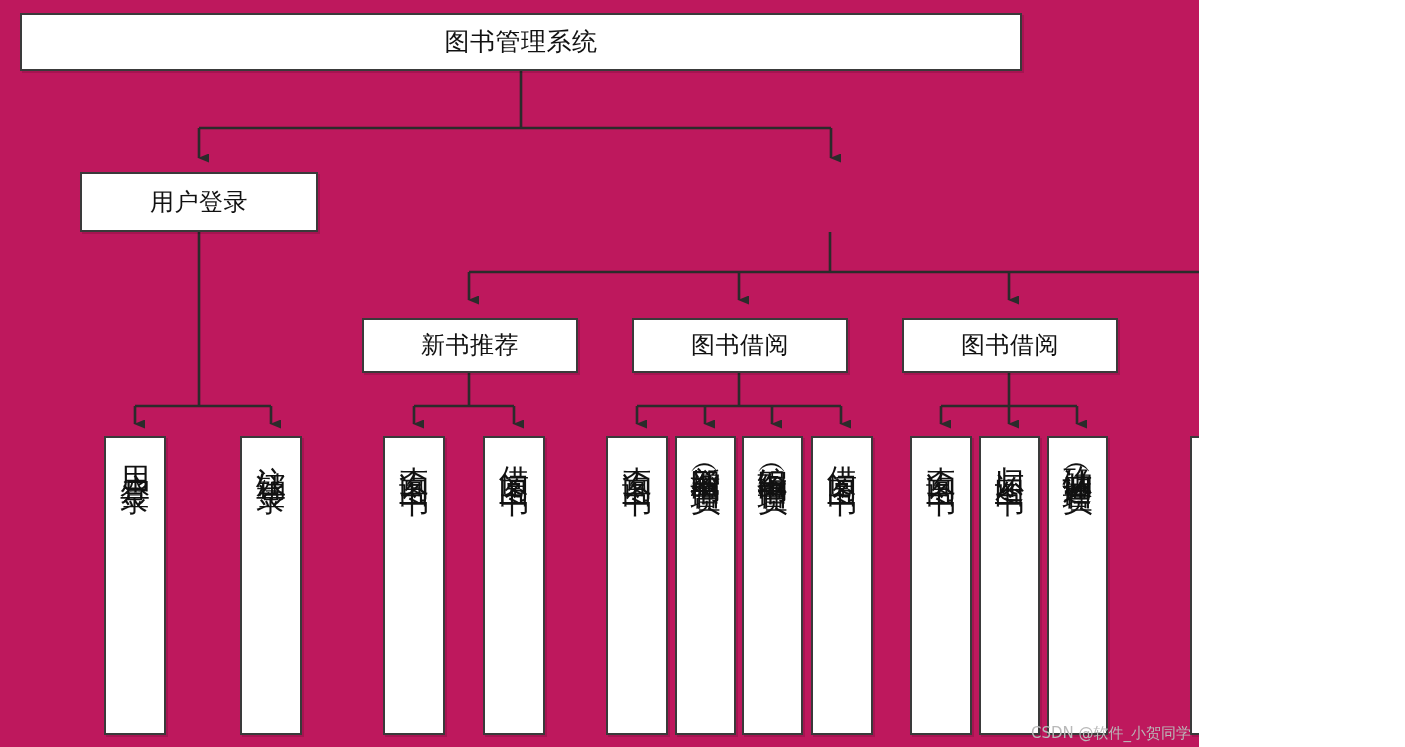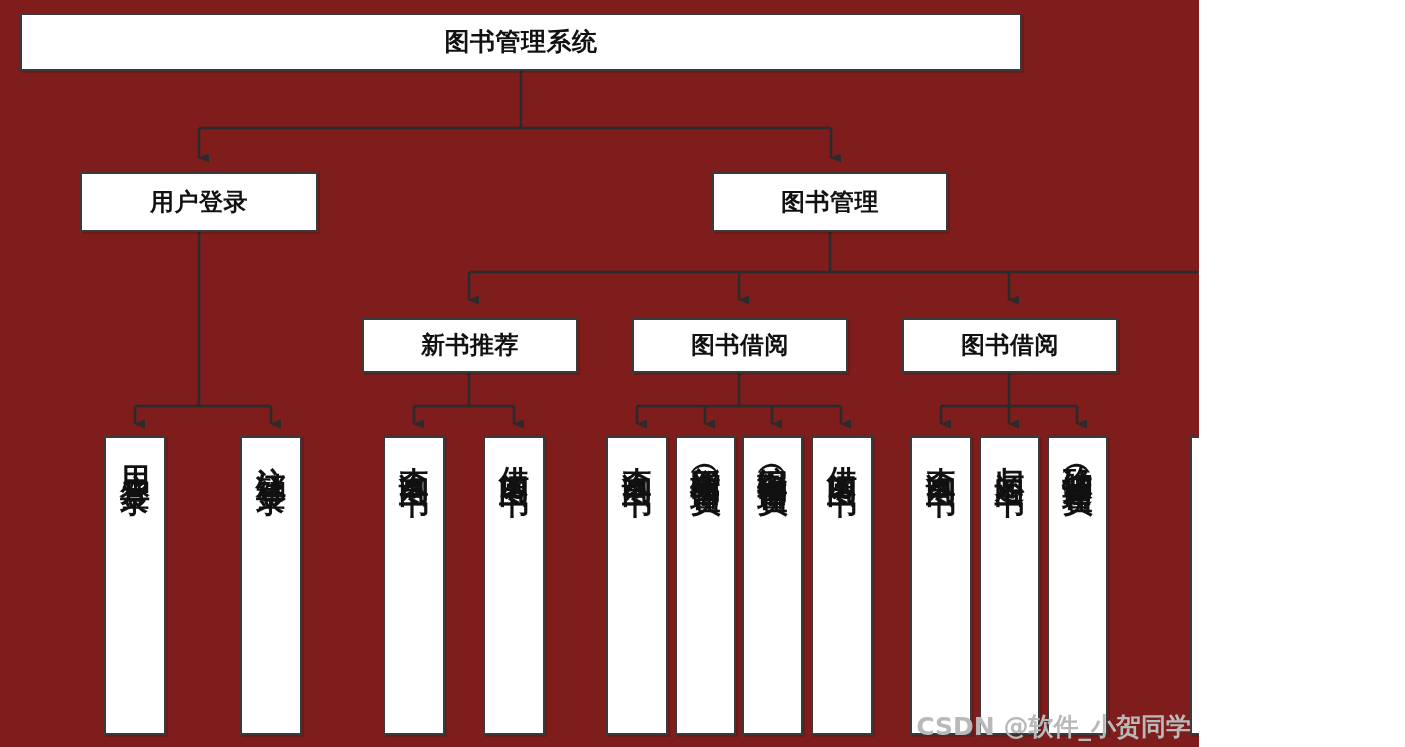--- a/index.html
+++ b/index.html
@@ -7,23 +7,22 @@
     padding: 0;
     background: #ffffff;
   }
   body {
     font-family: "DejaVu Sans", "Liberation Sans", sans-serif;
   }
   #canvas {
     position: relative;
     width: 1199px;
     height: 747px;
-    background: #7f1d1d;
+    background: #be185d;
     overflow: hidden;
-    font-weight: bold;
   }
   svg#wires {
     position: absolute;
     left: 0;
     top: 0;
     width: 1405px;
     height: 747px;
     pointer-events: none;
   }
   .node {
@@ -65,21 +64,21 @@
     letter-spacing: 7px;
     white-space: nowrap;
   }
   .node.v.tall .node-label {
     letter-spacing: 3px;
   }
   .watermark {
     position: absolute;
     right: 8px;
     bottom: 4px;
-    font-size: 25px;
+    font-size: 15px;
     color: #b9b9b9;
     white-space: nowrap;
     z-index: 5;
     font-family: "DejaVu Sans", "Liberation Sans", sans-serif;
   }
 </style>
 </head>
 <body>
 
 <div id="canvas">
@@ -134,23 +133,20 @@
     </g>
   </svg>
 
   <div class="node h root" style="left:20px; top:13px; width:1002px; height:58px;">
     <span class="node-label">图书管理系统</span>
   </div>
 
   <div class="node h" style="left:80px; top:172px; width:238px; height:60px;">
     <span class="node-label">用户登录</span>
   </div>
-  <div class="node h" style="left:712px; top:172px; width:236px; height:60px;">
-    <span class="node-label">图书管理</span>
-  </div>
 
   <div class="node h" style="left:362px; top:318px; width:216px; height:55px;">
     <span class="node-label">新书推荐</span>
   </div>
   <div class="node h" style="left:632px; top:318px; width:216px; height:55px;">
     <span class="node-label">图书借阅</span>
   </div>
   <div class="node h" style="left:902px; top:318px; width:216px; height:55px;">
     <span class="node-label">图书借阅</span>
   </div>

